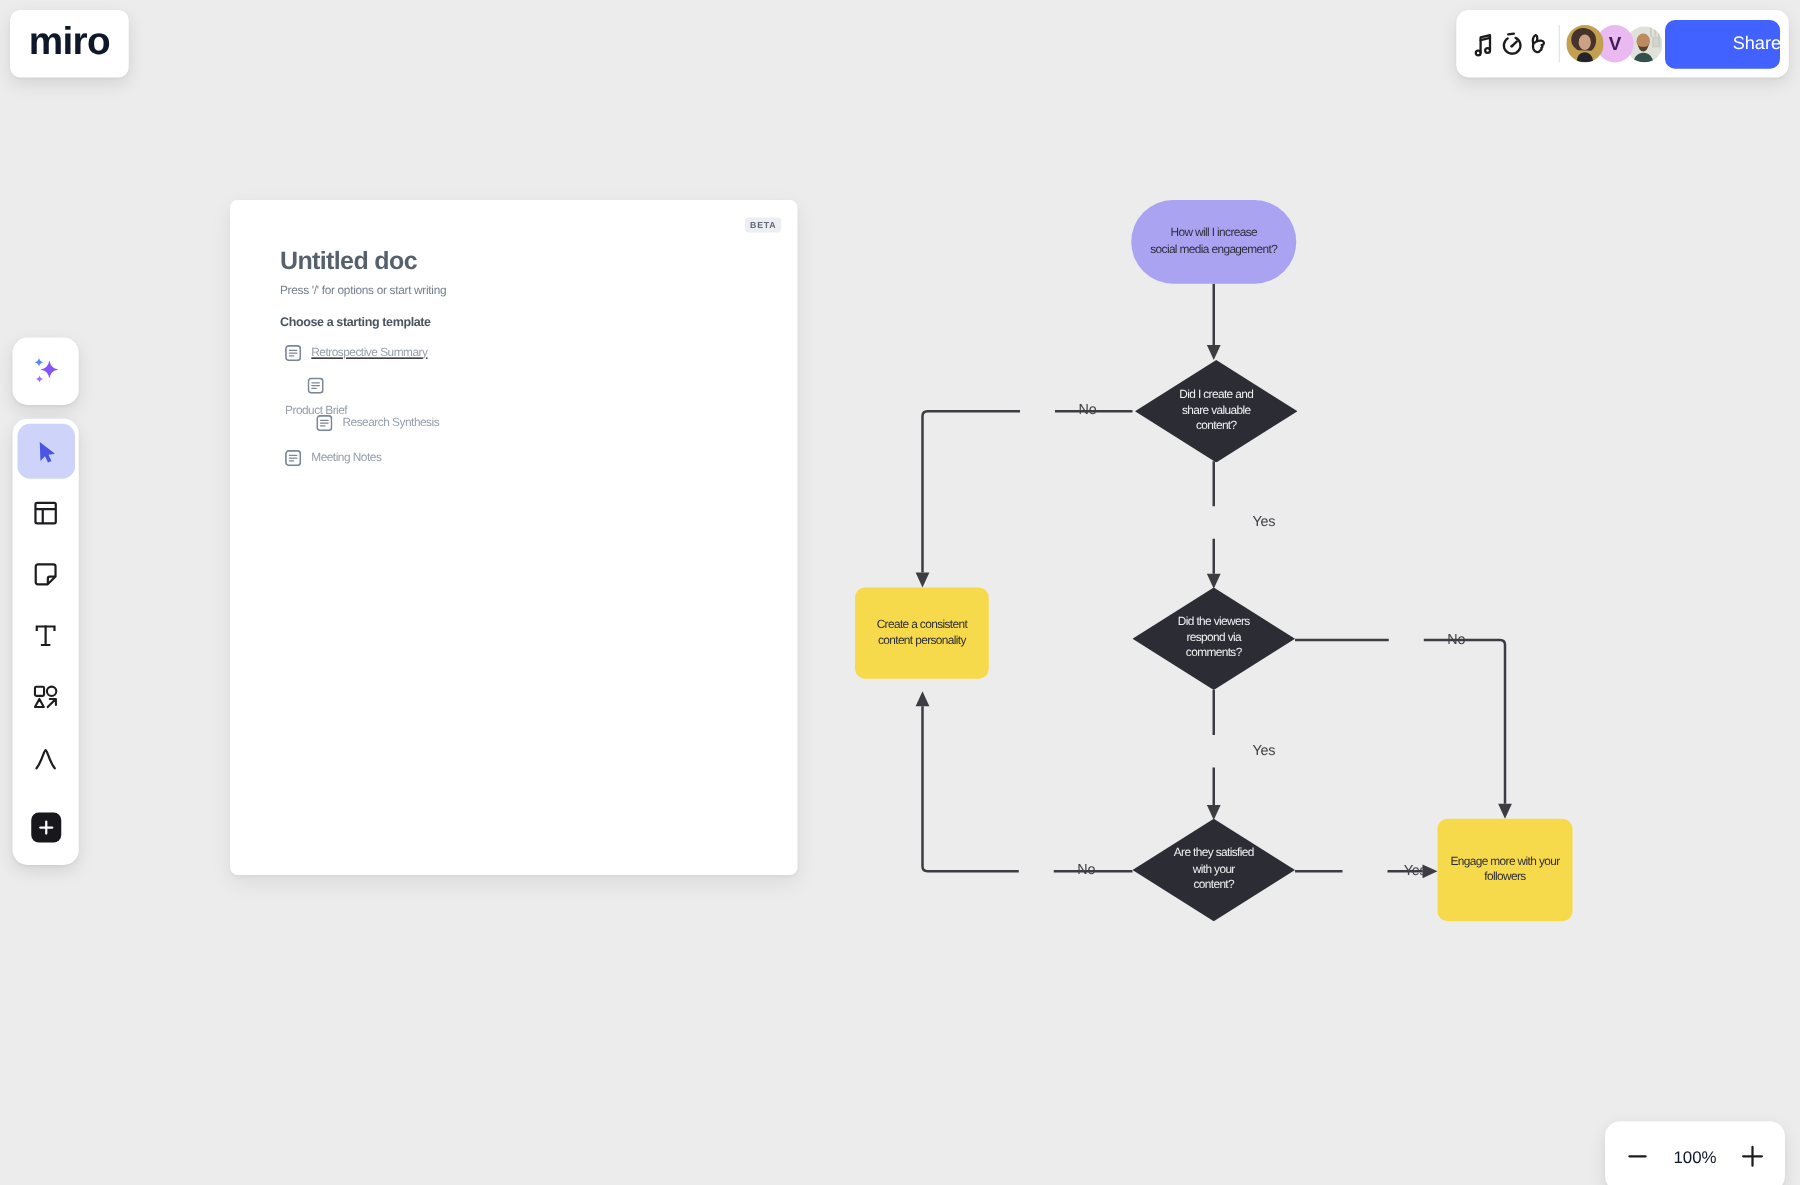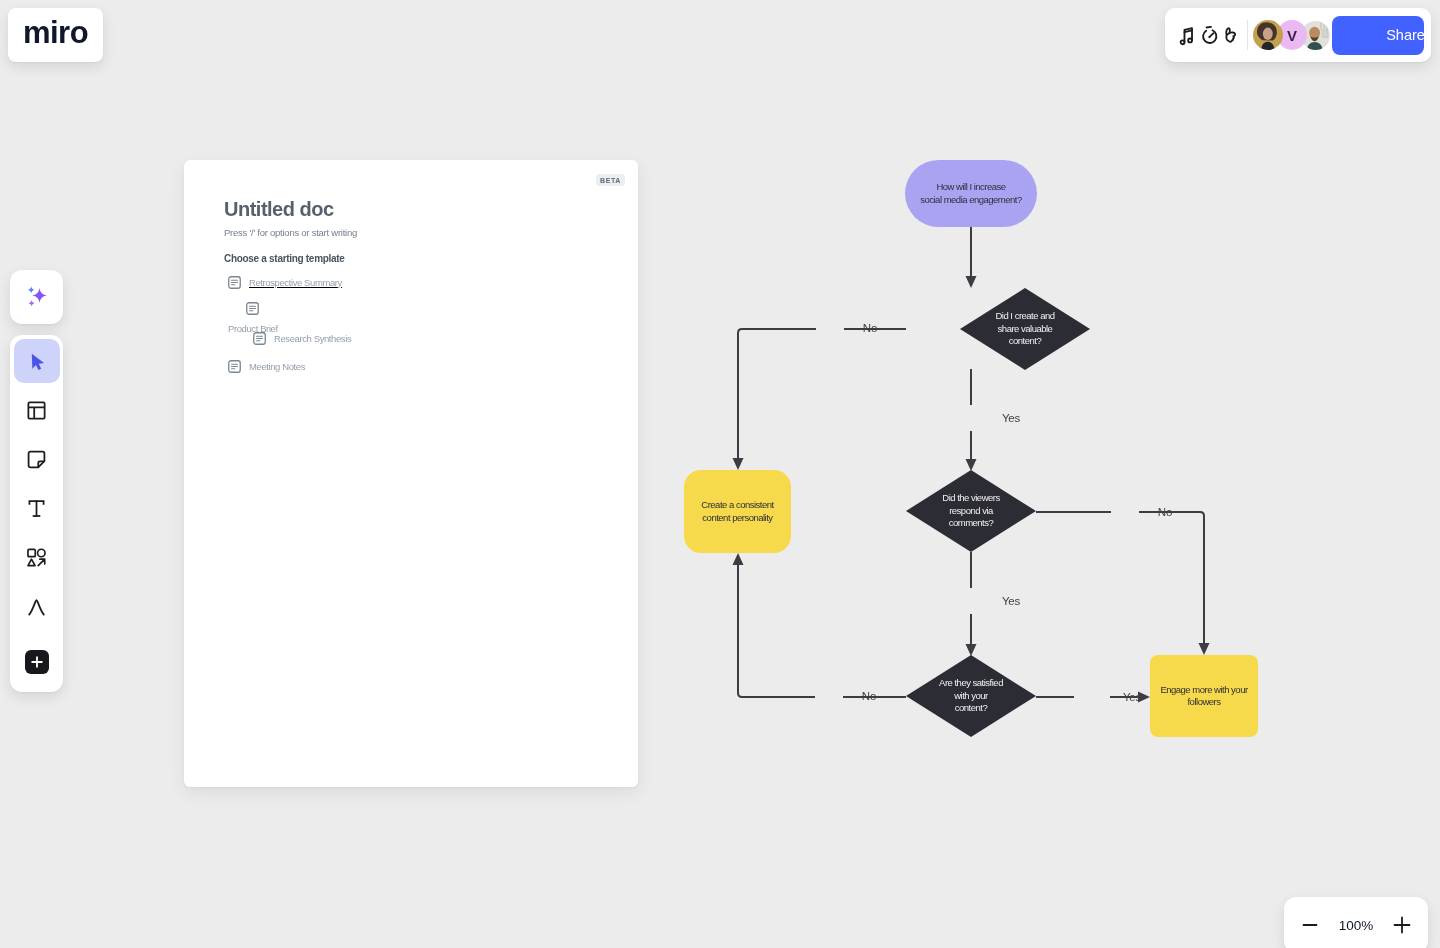--- a/index.html
+++ b/index.html
@@ -44,21 +44,21 @@
   
   .ai-card { left:10px; top:270px; width:53px; height:54px; border-radius:12px; display:flex; align-items:center; justify-content:center; }
   .tools-card { left:10px; top:335px; width:53px; height:357px; border-radius:12px; display:flex; flex-direction:column; align-items:center; padding-top:4px; }
   .tool { width:46px; height:44px; border-radius:10px; display:flex; align-items:center; justify-content:center; flex:0 0 auto; }
   .tool.active { background:#cdd3f9; }
   .tool + .tool { margin-top:5px; }
   .tool svg { width:25px; height:25px; }
   .tool-plus { margin-top:22px; width:24px; height:24px; border-radius:6px; background:#17171c; display:flex; align-items:center; justify-content:center; }
 
   
-  .doc-panel { left:184px; top:160px; width:454px; height:627px; border-radius:6px;
+  .doc-panel { left:184px; top:160px; width:454px; height:540px; border-radius:6px;
                box-shadow:0 6px 18px rgba(0,0,0,0.07), 0 1px 3px rgba(0,0,0,0.04); }
   .beta-badge { position:absolute; top:14px; right:13px; background:#eceef1; color:#5f6a77;
                 font-size:7px; font-weight:700; letter-spacing:0.6px; padding:2.5px 4px; border-radius:3px; }
   .doc-title { position:absolute; left:40px; top:38px; font-size:20px; font-weight:700; letter-spacing:-0.5px; color:#57616d; }
   .doc-hint { position:absolute; left:40px; top:67px; font-size:9.5px; letter-spacing:-0.25px; color:#747f8c; }
   .doc-templates-heading { position:absolute; left:40px; top:93px; font-size:10px; letter-spacing:-0.3px; font-weight:700; color:#49545f; }
   .tpl-item { position:absolute; left:44px; height:16px; display:flex; align-items:center; gap:8px; cursor:pointer; }
   .tpl-item svg { width:13px; height:13px; flex:0 0 auto; }
   .tpl-label { font-size:9.5px; letter-spacing:-0.4px; color:#959eab; }
 
@@ -69,25 +69,25 @@
   .zoom-level { font-size:13.5px; color:#0f172a; }
 
   
   .fc-node { position:absolute; display:flex; align-items:center; justify-content:center;
              text-align:center; white-space:pre-line; }
   .fc-start { left:905px; top:160px; width:132px; height:67px; border-radius:34px;
               background:#aaa3f2; color:#2e2e3a; font-size:9.5px; letter-spacing:-0.5px; line-height:12.5px; }
   .fc-diamond { width:130px; height:82px; background:#2c2c34; color:#f1f1f3;
                 font-size:9.5px; letter-spacing:-0.5px; line-height:12.5px;
                 clip-path:polygon(50% 0, 100% 50%, 50% 100%, 0 50%); }
-  .fc-d1 { left:960px; top:288px; }
+  .fc-d1 { left:908px; top:288px; }
   .fc-d2 { left:906px; top:470px; }
   .fc-d3 { left:906px; top:655px; }
   .fc-process { background:#f7da4b; color:#2e2e35; font-size:9.5px; letter-spacing:-0.5px; line-height:12.5px; border-radius:8px; }
-  .fc-p1 { left:684px; top:470px; width:107px; height:83px;border-radius:17px; }
+  .fc-p1 { left:684px; top:470px; width:107px; height:73px; }
   .fc-p2 { left:1150px; top:655px; width:108px; height:82px; }
   .edge-label { position:absolute; transform:translate(-50%,-50%); font-size:11.5px; letter-spacing:-0.2px; color:#3f3f46;margin-left:40px; }
   .connectors { position:absolute; left:0; top:0; pointer-events:none; }
 </style>
 </head>
 <body>
 
 <svg class="connectors" width="1440" height="948" viewBox="0 0 1440 948">
   <g stroke="#3c3c43" stroke-width="2" fill="none">
 

